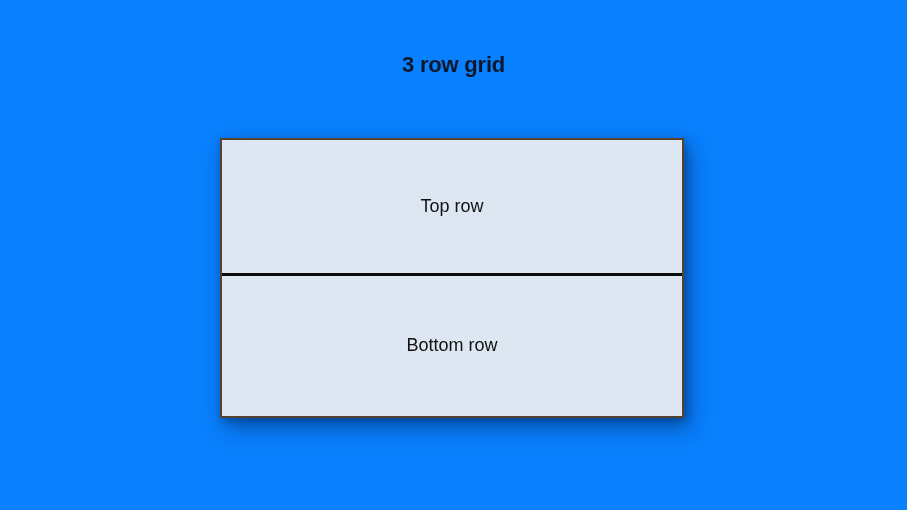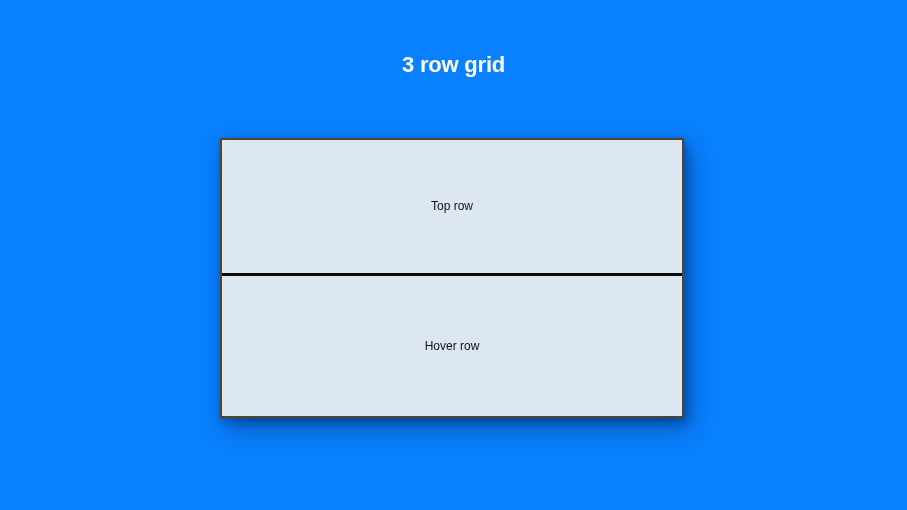--- a/index.html
+++ b/index.html
@@ -23,21 +23,21 @@
     box-sizing: border-box;
   }
 
   
   .heading {
     position: absolute;
     left: 0;
     top: 49px;
     width: 907px;
     text-align: center;
-    color: #ffffff;
+    color: #0f172a;
     font-size: 22px;
     font-weight: bold;
     line-height: 31px;
     letter-spacing: -0.2px;
     user-select: none;
   }
   .heading .line {
     display: block;
     white-space: nowrap;
   }
@@ -59,21 +59,21 @@
     overflow: hidden;
   }
 
   .row {
     box-sizing: border-box;
     background: #dce7f2;
     display: flex;
     align-items: center;
     justify-content: center;
     color: #111111;
-    font-size: 12px;
+    font-size: 18px;
     font-weight: normal;
     line-height: 1.2;
     overflow: hidden;
     user-select: none;
   }
 
   .row-top {
     border-bottom: 3px solid #0d0d0d;
   }
 
@@ -103,18 +103,18 @@
 
     <div class="row row-top">
       <span>Top row</span>
     </div>
 
     <div class="row row-middle">
       <span>Middle row</span>
     </div>
 
     <div class="row row-bottom">
-      <span>Hover row</span>
+      <span>Bottom row</span>
     </div>
 
   </div>
 
 </div>
 
 </body></html>

